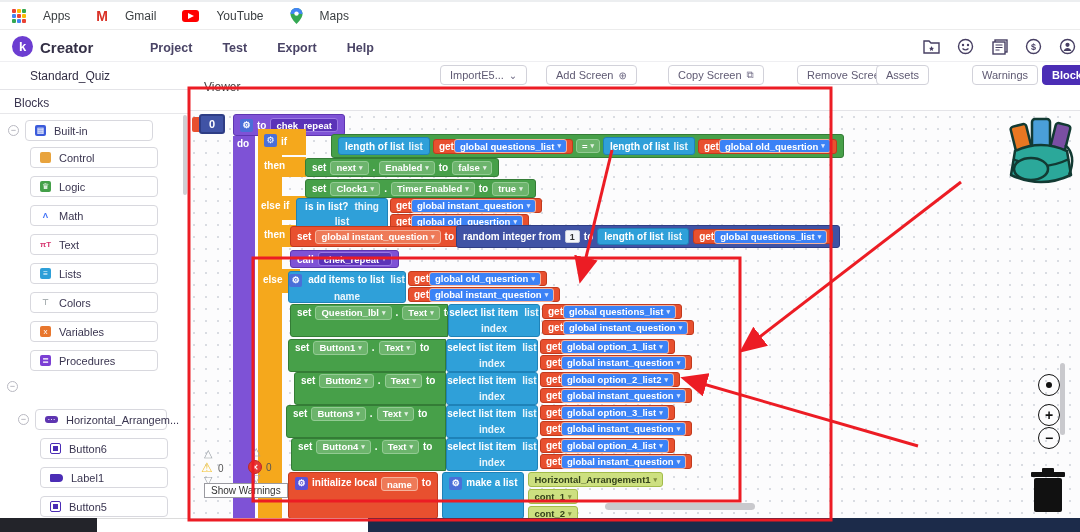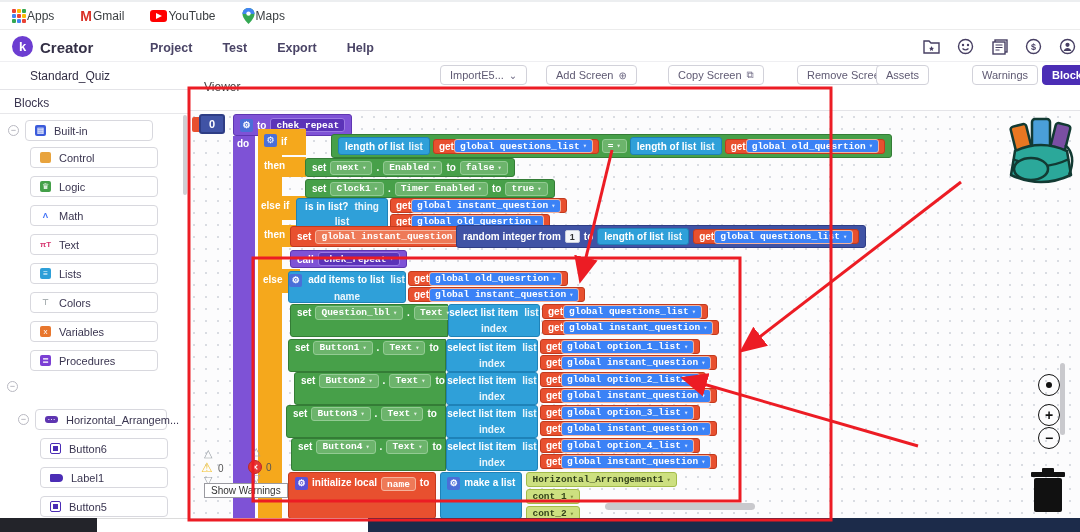--- a/index.html
+++ b/index.html
@@ -6,21 +6,21 @@
   html,body { width:1080px; height:532px; overflow:hidden; background:#fff;
     font-family:"Liberation Sans", sans-serif; }
   body { position:relative; }
   .abs { position:absolute; }
 
   
   .bookmarks { left:0; top:0; width:1080px; height:30px; background:#fff;
     border-top:2px solid #eceef0; border-bottom:1px solid #ececec;
     display:flex; align-items:center; gap:10px; padding-left:12px;
     font-size:12px; color:#3c4043; }
-  .bm-item { display:flex; align-items:center; gap:1px; margin-right:16px; cursor:pointer; }
+  .bm-item { display:flex; align-items:center; gap:17px; margin-right:16px; cursor:pointer; }
   .grid9 { display:grid; grid-template-columns:repeat(3,4px); grid-gap:1px; }
   .grid9 i { width:4px; height:4px; border-radius:1px; }
   .gmailM { color:#d93025; font-weight:bold; font-size:14px; }
   .ytb { width:17px; height:12px; background:#f00; border-radius:3px; position:relative; }
   .ytb:after { content:""; position:absolute; left:6px; top:3px;
     border-left:6px solid #fff; border-top:3px solid transparent; border-bottom:3px solid transparent; }
 
   .kheader { left:0; top:30px; width:1080px; height:32px; background:#fff;
     border-bottom:1px solid #efeff2; }
   .klogo { left:12px; top:36px; width:21px; height:21px; border-radius:50%;
@@ -64,21 +64,21 @@
   .viewer-sep { left:188px; top:110px; width:892px; height:1px; background:#e4e4e8; }
   .canvas { left:188px; top:111px; width:892px; height:407px; overflow:hidden;
     background:#fcfcfd;
     background-image:radial-gradient(#d9dce2 1px, transparent 1.2px);
     background-size:12px 12px; }
 
   
   .blk { position:absolute; display:flex; align-items:center; gap:4px; color:#fff;
     font-size:10px; font-weight:bold; border-radius:3px; padding:0 6px; white-space:nowrap; }
   .chip { border-radius:3px; padding:0 5px; font-size:9.5px; height:14px;
-    display:inline-flex; align-items:center; gap:3px; white-space:nowrap;font-family:Liberation Mono, monospace; }
+    display:inline-flex; align-items:center; gap:3px; white-space:nowrap; }
   .caret { font-size:7px; opacity:.8; }
   .gear { width:13px; height:13px; border-radius:2px; background:#4A6FD8; color:#fff;
     font-size:9px; line-height:13px; text-align:center; flex:0 0 auto; }
   .line2 { display:flex; flex-direction:column; justify-content:space-between; padding:2px 6px; }
   .l2row { display:flex; align-items:flex-start; gap:6px; height:14px; }
 
   .c-blue { background:#2FA0D9; border:1px solid #1E82B8; }
   .c-red  { background:#E8502F; border:1px solid #C23A1D; }
   .c-red .chip { background:#EE7A58; border:1px solid #F5B39C; color:#fff; }
   .c-green{ background:#47A049; border:1px solid #347C36; }

